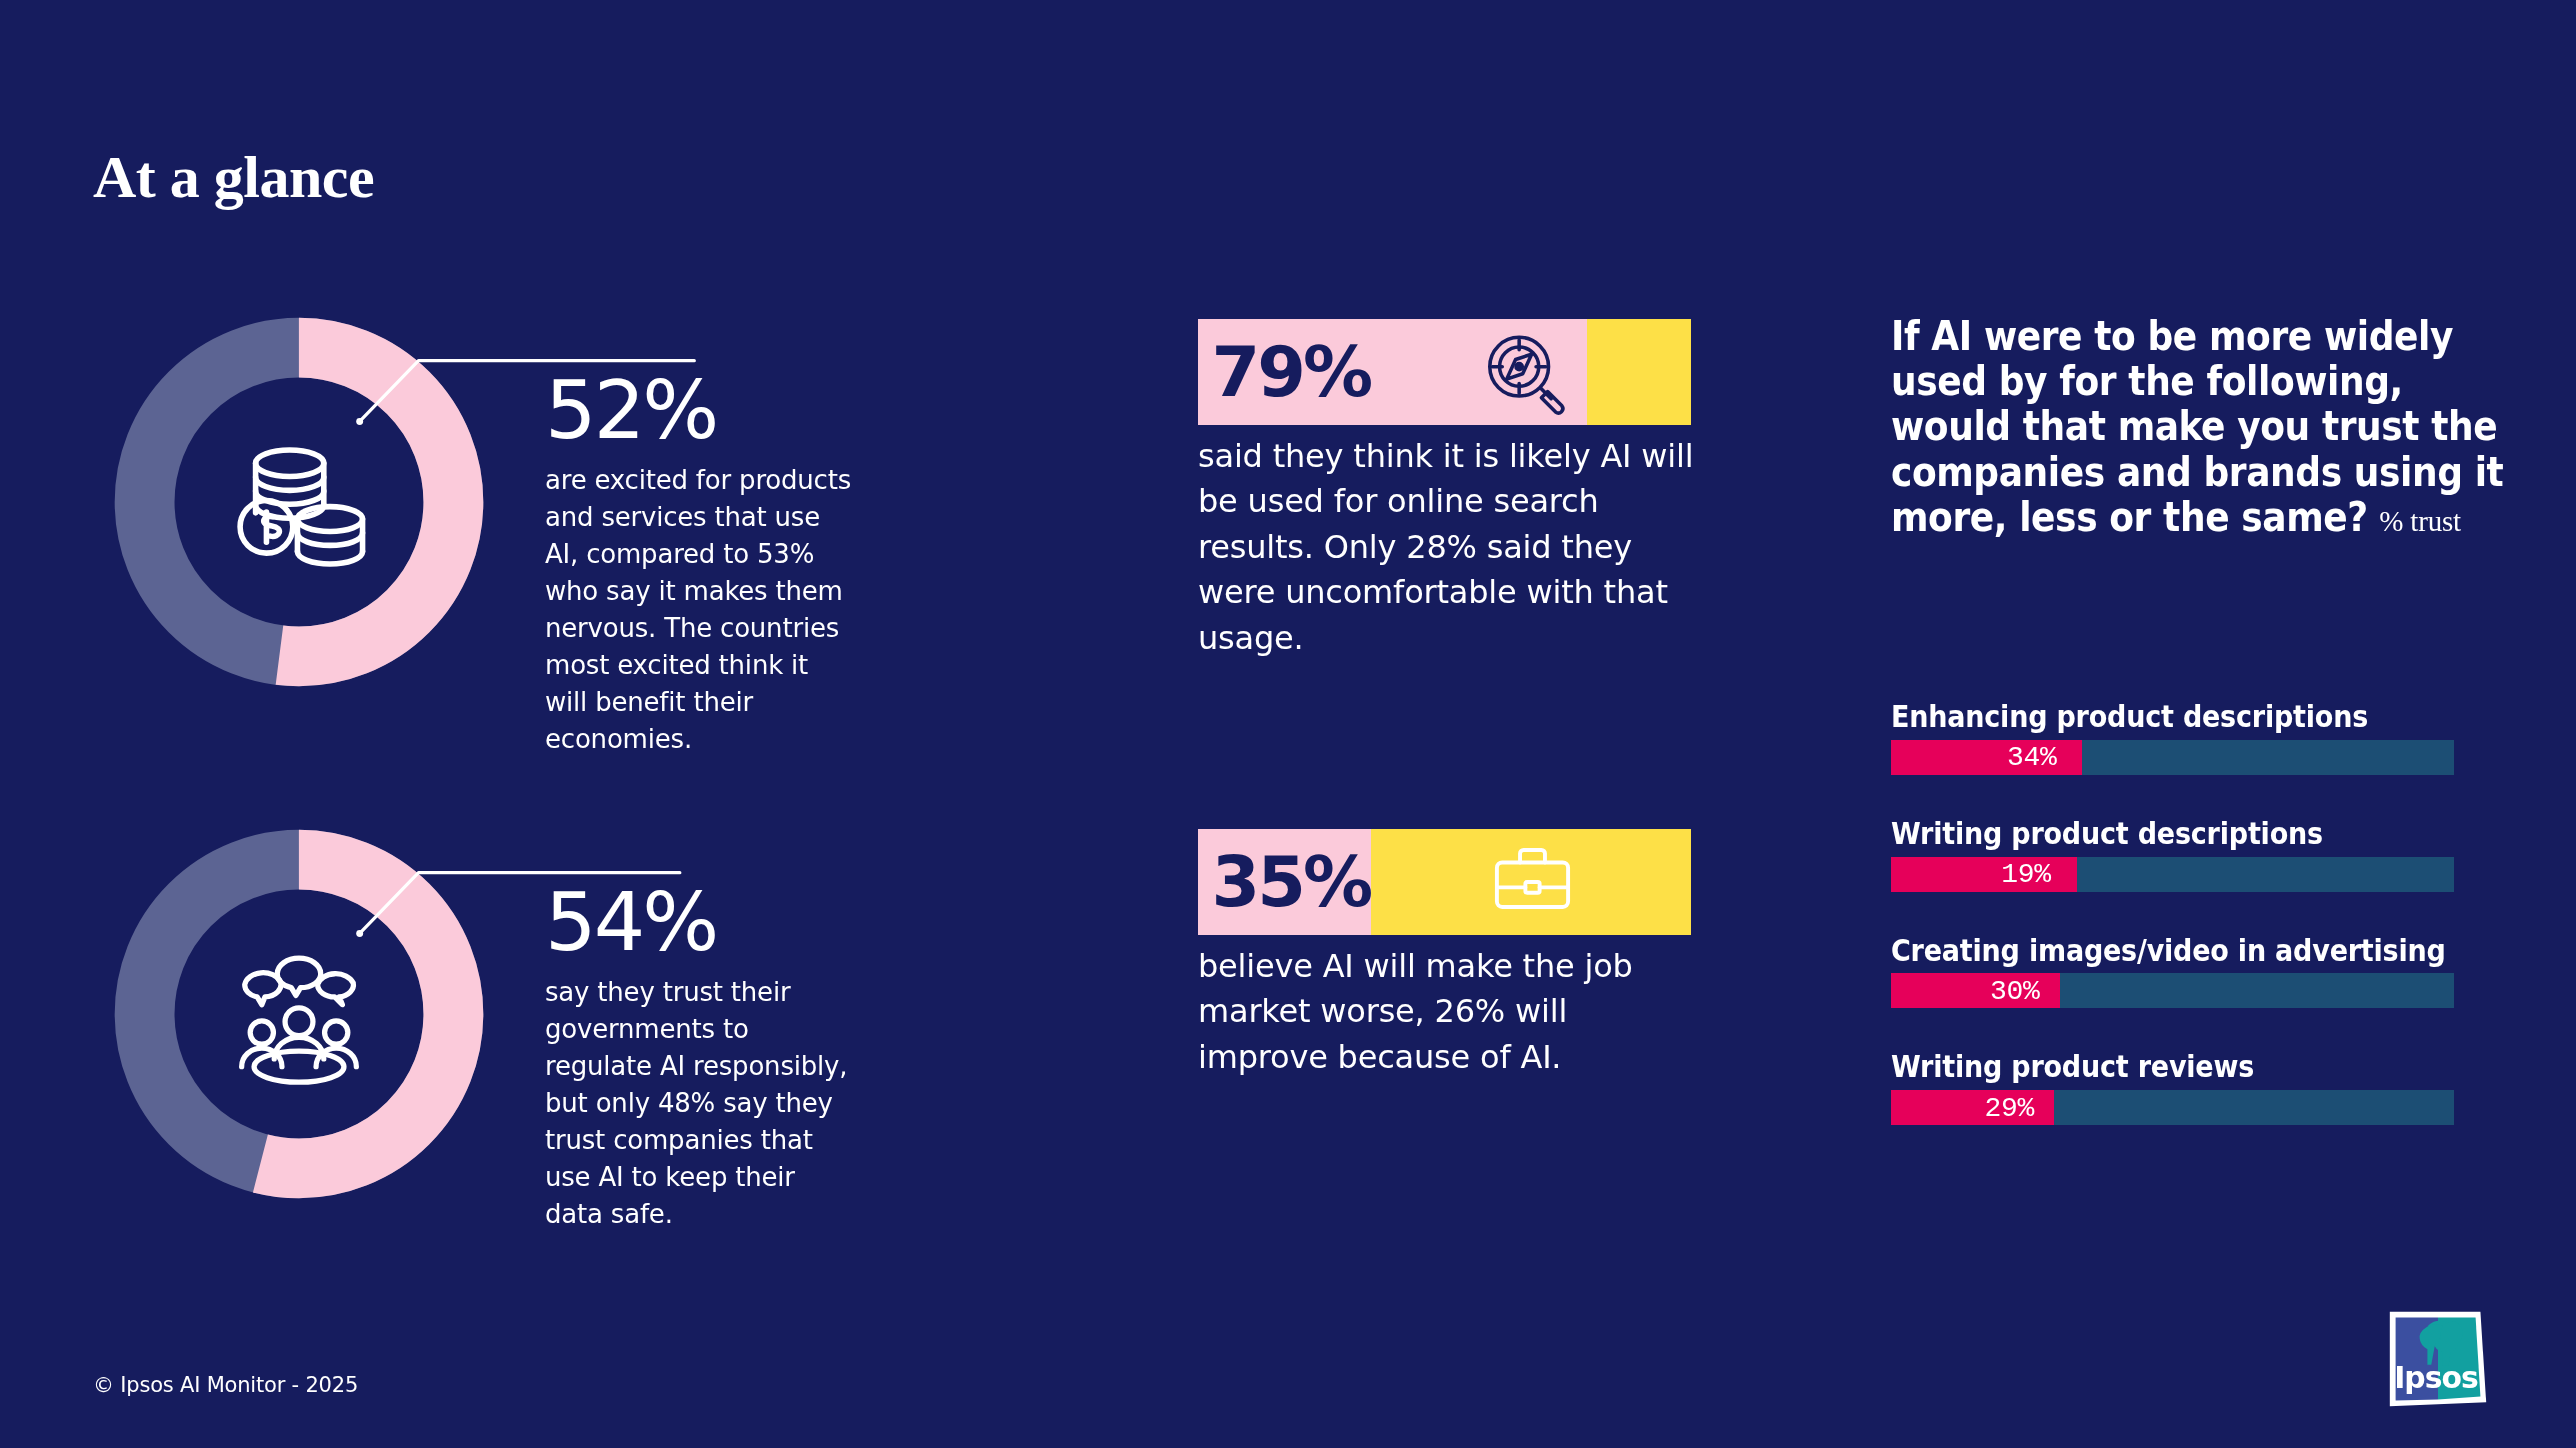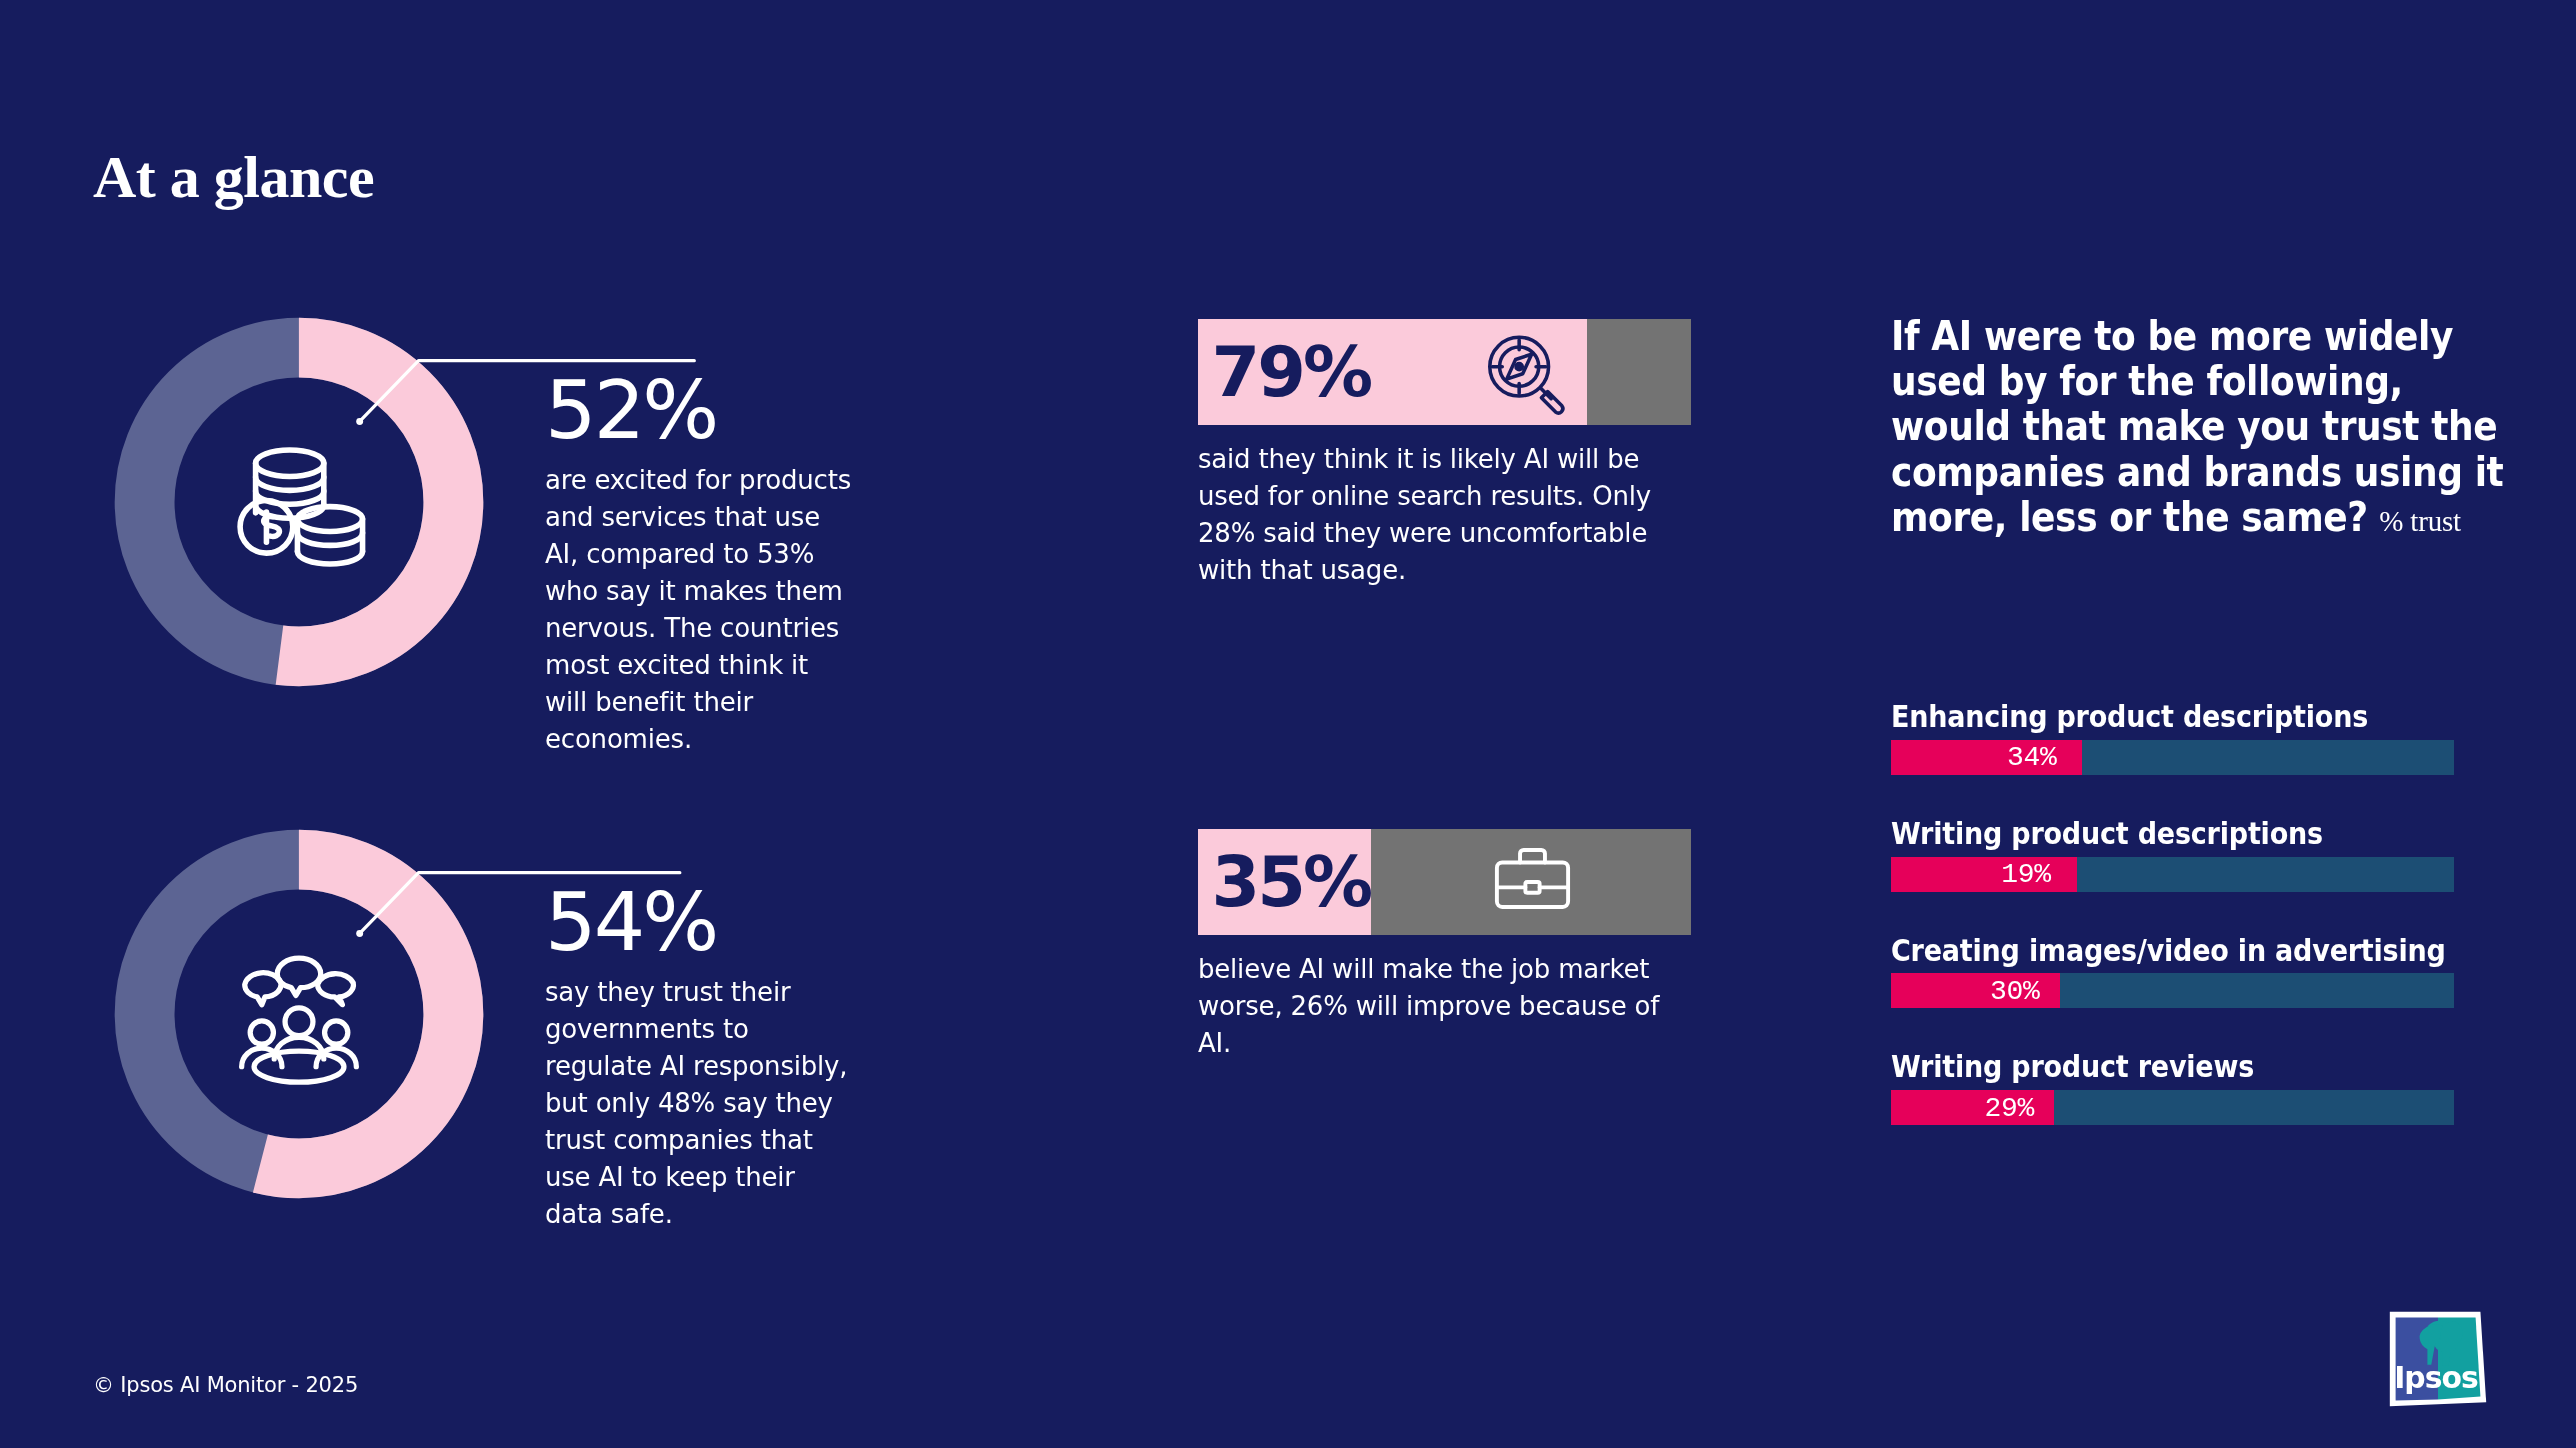--- a/index.html
+++ b/index.html
@@ -41,41 +41,41 @@
   .stat-body{
     font-family:"DejaVu Sans",sans-serif;
     font-weight:400;font-size:26px;line-height:1.42;
     color:#ffffff;margin-top:13.5px;letter-spacing:-0.2px;
   }
 
   
   .panel-block{position:absolute;width:493px;}
   .panel-bar{
     position:relative;width:493px;height:106px;
-    background:#737373;overflow:hidden;
+    background:#fde047;overflow:hidden;
   }
   .panel-fill{
     position:absolute;left:0;top:0;height:100%;
     background:#fbcada;
   }
   .panel-num{
     position:absolute;left:13.5px;top:50%;transform:translateY(-50%);
     font-family:"DejaVu Sans",sans-serif;
     font-weight:700;font-size:70px;line-height:1;
     color:#161c5e;letter-spacing:-2.9px;z-index:3;
   }
   .panel-icon{
     position:absolute;top:50%;transform:translateY(-50%);
     width:89px;height:89px;z-index:2;
   }
   .panel-icon svg{display:block;width:100%;height:100%;}
   .panel-body{
     font-family:"DejaVu Sans",sans-serif;
-    font-weight:400;font-size:26px;line-height:1.42;
-    color:#ffffff;margin-top:16px;width:502px;letter-spacing:-0.2px;
+    font-weight:400;font-size:32px;line-height:1.42;
+    color:#ffffff;margin-top:9px;width:502px;letter-spacing:-0.2px;
   }
 
   
   #question-block{position:absolute;left:1891px;top:314px;width:637px;}
   #question-text{
     font-family:"DejaVu Sans Condensed","DejaVu Sans",sans-serif;
     font-weight:700;font-size:40px;line-height:1.13;
     color:#ffffff;letter-spacing:-0.4px;display:inline;
   }
   #question-suffix{

